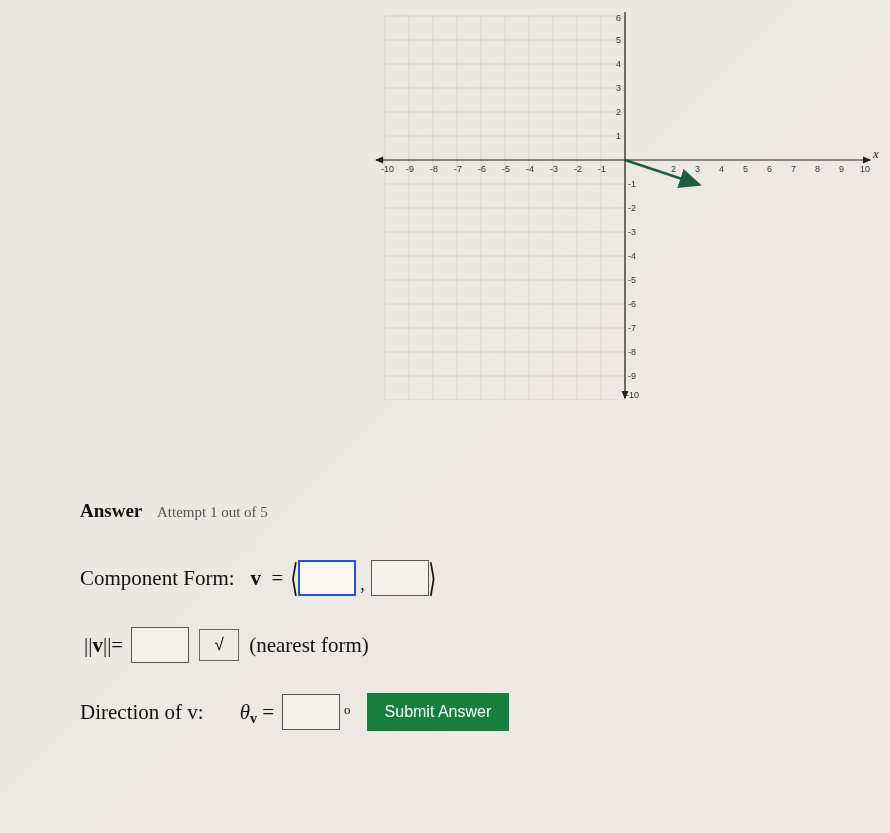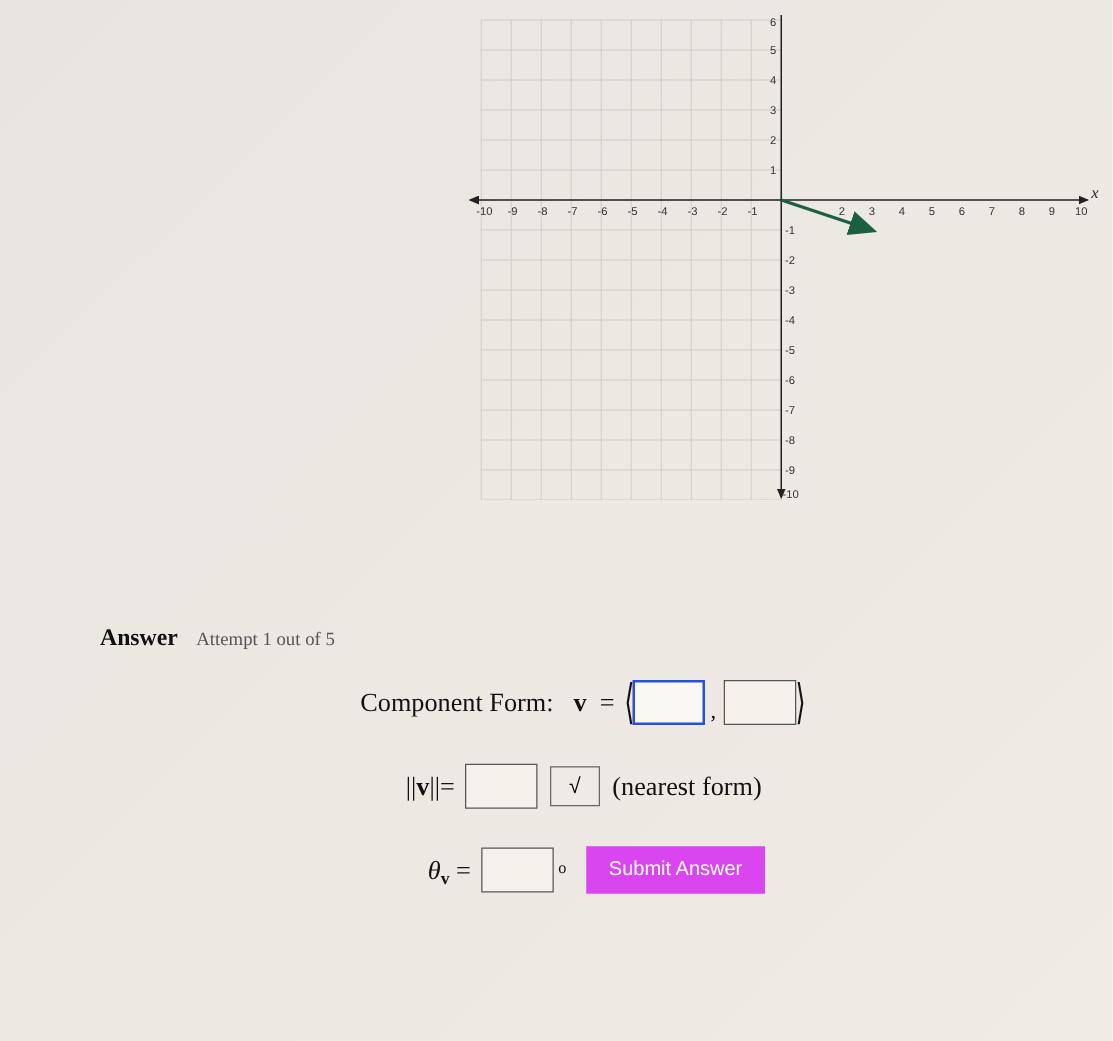--- a/index.html
+++ b/index.html
@@ -22,38 +22,37 @@
     }
     .chart-area svg { width: 100%; height: 100%; }
     .answer-block {
       position: absolute;
       top: 500px;
       left: 80px;
       right: 40px;
     }
     .answer-header {
       font-size: 19px;
-      margin-bottom: 21px;
+      margin-bottom: 37px;
     }
     .answer-header .label {
       font-weight: bold;
       color: #111;
     }
     .answer-header .attempt {
       font-size: 15px;
       color: #555;
       margin-left: 10px;
     }
     .row {
       display: flex;
       align-items: center;
       margin-bottom: 30px;
       font-size: 21px;
       color: #111;
-      justify-content: center;
     }
     .row .label { margin-right: 12px; }
     .vec { font-weight: bold; }
     .angle-bracket {
       font-size: 38px;
       font-weight: 300;
       line-height: 1;
       display: inline-block;
       transform: scaleX(0.55);
       margin: 0 -6px;
@@ -86,21 +85,21 @@
     }
     .paren-text { margin-left: 10px; }
     .degree-sup {
       font-size: 13px;
       vertical-align: top;
       margin-left: 2px;
       position: relative;
       top: -2px;
     }
     .submit-btn {
-      background: #d946ef;
+      background: #15803d;
       color: #fff;
       border: none;
       padding: 10px 18px;
       font-size: 16px;
       font-family: Arial, sans-serif;
       margin-left: 16px;
       cursor: pointer;
     }
     .theta { font-style: italic; }
     .sub-v { font-size: 14px; font-weight: bold; position: relative; top: 4px; }
@@ -228,18 +227,19 @@
   <div class="row">
     <span style="margin-left:4px;margin-right:6px;">||<span class="vec">v</span>||=</span>
     <input class="numbox" type="text" style="">
     <button class="sqrt-btn">
       <span>√</span>
     </button>
     <span class="paren-text">(nearest form)</span>
   </div>
 
   <div class="row">
+    <span class="label">Direction of v:</span>
     <span style="margin-left:24px;margin-right:6px;"><span class="theta">θ</span><span class="sub-v">v</span><span> =</span></span>
     <input class="numbox" type="text" style="">
     <span class="degree-sup">o</span>
     <button class="submit-btn">Submit Answer</button>
   </div>
 </div>
 
 </body></html>

